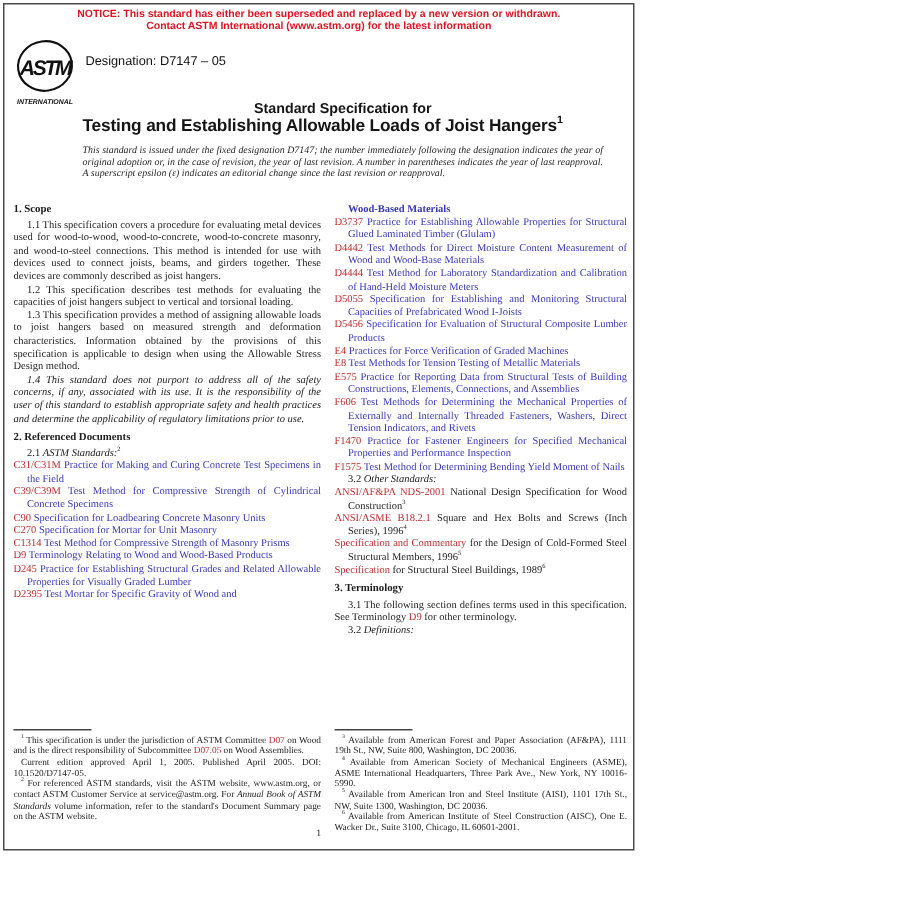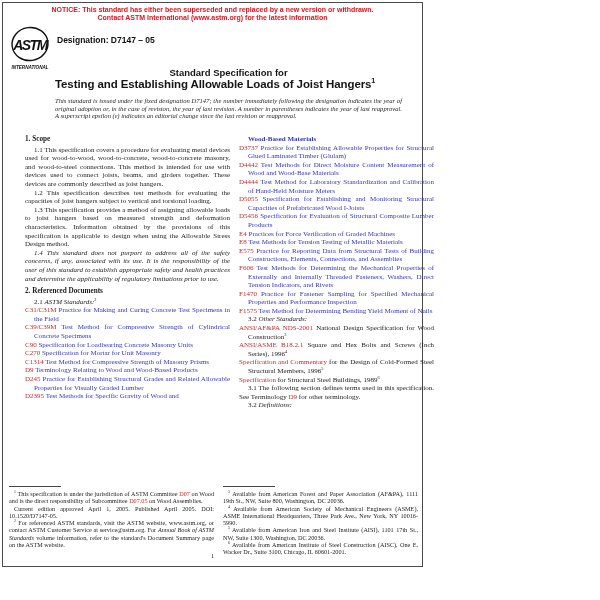--- a/index.html
+++ b/index.html
@@ -5,29 +5,29 @@
   html,body{margin:0;padding:0;}
   body{width:600px;height:600px;background:#ffffff;font-family:"Liberation Serif",serif;color:#1c1c1c;}
   .canvas{position:relative;width:600px;height:588px;background:#ffffff;overflow:hidden;}
   .page{position:absolute;left:2px;top:2px;width:421px;height:565px;background:#ffffff;border:1px solid #4a4a4a;box-sizing:border-box;}
 
   .notice{position:absolute;top:3px;left:0;right:0;text-align:center;
     font-family:"Liberation Sans",sans-serif;font-weight:bold;font-size:7px;line-height:8.2px;color:#e0131f;}
 
   .logo-wrap{position:absolute;top:22px;left:6px;width:44px;}
   .designation{position:absolute;top:32px;left:54px;font-family:"Liberation Sans",sans-serif;
-    font-weight:bold;font-size:8.5px;color:#111;}
+    font-weight:normal;font-size:8.5px;color:#111;}
 
   .title-block{position:absolute;top:64px;left:52px;width:347px;}
   .kicker{font-family:"Liberation Sans",sans-serif;font-weight:bold;font-size:9.5px;line-height:11px;color:#151515;margin:0;text-align:center;}
   .doc-title{font-family:"Liberation Sans",sans-serif;font-weight:bold;font-size:11.5px;line-height:13px;
     letter-spacing:-0.1px;color:#151515;margin:0;}
   .preamble{font-style:italic;font-size:6.6px;line-height:7.7px;text-align:justify;margin:6px 0 0 0;color:#262626;}
 
-  .columns{position:absolute;top:132px;left:6px;width:409px;display:flex;gap:9px;margin-left:16px;}
+  .columns{position:absolute;top:132px;left:6px;width:409px;display:flex;gap:9px;}
   .col{font-size:7px;line-height:8.6px;text-align:justify;}
   .col-left{width:205px;}
   .col-right{width:195px;}
   .sec-head{font-weight:bold;font-size:7.2px;margin:4px 0 2px 0;text-align:left;}
   .sec-head.first{margin-top:0;}
   p.body{margin:0;text-indent:9px;}
   p.std{margin:0;padding-left:9px;text-indent:-9px;}
   p.cont{margin:0;padding-left:9px;font-weight:bold;}
   .italic-para{font-style:italic;}
   .i{font-style:italic;}
@@ -82,46 +82,47 @@
         <div class="sec-head">2. Referenced Documents</div>
         <p class="body"><span>2.1 </span><span class="i">ASTM Standards:</span><sup>2</sup></p>
         <div>
             <p class="std"><span class="red">C31/C31M</span><span class="blue"> Practice for Making and Curing Concrete Test Specimens in the Field</span></p>
             <p class="std"><span class="red">C39/C39M</span><span class="blue"> Test Method for Compressive Strength of Cylindrical Concrete Specimens</span></p>
             <p class="std"><span class="red">C90</span><span class="blue"> Specification for Loadbearing Concrete Masonry Units</span></p>
             <p class="std"><span class="red">C270</span><span class="blue"> Specification for Mortar for Unit Masonry</span></p>
             <p class="std"><span class="red">C1314</span><span class="blue"> Test Method for Compressive Strength of Masonry Prisms</span></p>
             <p class="std"><span class="red">D9</span><span class="blue"> Terminology Relating to Wood and Wood-Based Products</span></p>
             <p class="std"><span class="red">D245</span><span class="blue"> Practice for Establishing Structural Grades and Related Allowable Properties for Visually Graded Lumber</span></p>
-            <p class="std"><span class="red">D2395</span><span class="blue"> Test Methods for Specific Gravity of Wood and</span></p>
+            <p class="std"><span class="red">D2395</span><span class="blue"> Test Mortar for Specific Gravity of Wood and</span></p>
           </div>
       </div>
 
       <div class="col col-right">
         <p class="cont"><span class="blue">Wood-Based Materials</span></p>
         <div>
             <p class="std"><span class="red">D3737</span><span class="blue"> Practice for Establishing Allowable Properties for Structural Glued Laminated Timber (Glulam)</span></p>
             <p class="std"><span class="red">D4442</span><span class="blue"> Test Methods for Direct Moisture Content Measurement of Wood and Wood-Base Materials</span></p>
             <p class="std"><span class="red">D4444</span><span class="blue"> Test Method for Laboratory Standardization and Calibration of Hand-Held Moisture Meters</span></p>
             <p class="std"><span class="red">D5055</span><span class="blue"> Specification for Establishing and Monitoring Structural Capacities of Prefabricated Wood I-Joists</span></p>
             <p class="std"><span class="red">D5456</span><span class="blue"> Specification for Evaluation of Structural Composite Lumber Products</span></p>
             <p class="std"><span class="red">E4</span><span class="blue"> Practices for Force Verification of Graded Machines</span></p>
             <p class="std"><span class="red">E8</span><span class="blue"> Test Methods for Tension Testing of Metallic Materials</span></p>
             <p class="std"><span class="red">E575</span><span class="blue"> Practice for Reporting Data from Structural Tests of Building Constructions, Elements, Connections, and Assemblies</span></p>
             <p class="std"><span class="red">F606</span><span class="blue"> Test Methods for Determining the Mechanical Properties of Externally and Internally Threaded Fasteners, Washers, Direct Tension Indicators, and Rivets</span></p>
-            <p class="std"><span class="red">F1470</span><span class="blue"> Practice for Fastener Sampling for Specified Mechanical Properties and Performance Inspection</span></p>
+            <p class="std"><span class="red">F1470</span><span class="blue"> Practice for Fastener Engineers for Specified Mechanical Properties and Performance Inspection</span></p>
             <p class="std"><span class="red">F1575</span><span class="blue"> Test Method for Determining Bending Yield Moment of Nails</span></p>
           </div>
         <p class="body"><span>3.2 </span><span class="i">Other Standards:</span></p>
         <div>
             <p class="std"><span class="red">ANSI/AF&amp;PA NDS-2001</span><span> National Design Specification for Wood Construction</span><sup>3</sup></p>
             <p class="std"><span class="red">ANSI/ASME B18.2.1</span><span> Square and Hex Bolts and Screws (Inch Series), 1996</span><sup>4</sup></p>
             <p class="std"><span class="red">Specification and Commentary</span><span> for the Design of Cold-Formed Steel Structural Members, 1996</span><sup>5</sup></p>
             <p class="std"><span class="red">Specification</span><span> for Structural Steel Buildings, 1989</span><sup>6</sup></p>
           </div>
+        <div class="sec-head">3. Terminology</div>
         <p class="body"><span>3.1 The following section defines terms used in this specification. See Terminology </span><span class="red">D9</span><span> for other terminology.</span></p>
         <p class="body"><span>3.2 </span><span class="i">Definitions:</span></p>
       </div>
 
     </div>
 
     <div class="footnotes">
       <div class="fn-col-left">
         <div class="fn-rule"></div>
         <p class="fn"><sup>1</sup><span> This specification is under the jurisdiction of ASTM Committee </span><span class="red">D07</span><span> on Wood and is the direct responsibility of Subcommittee </span><span class="red">D07.05</span><span> on Wood Assemblies.</span></p>

